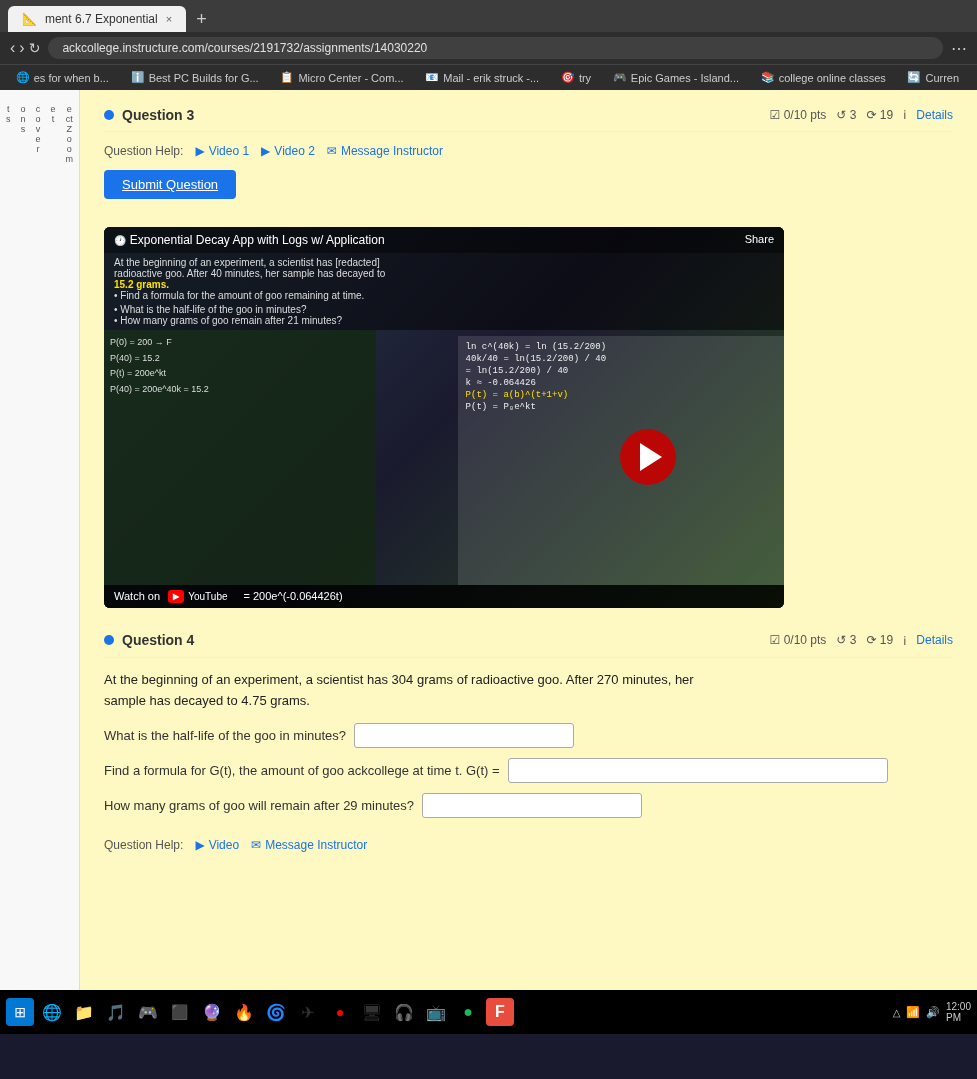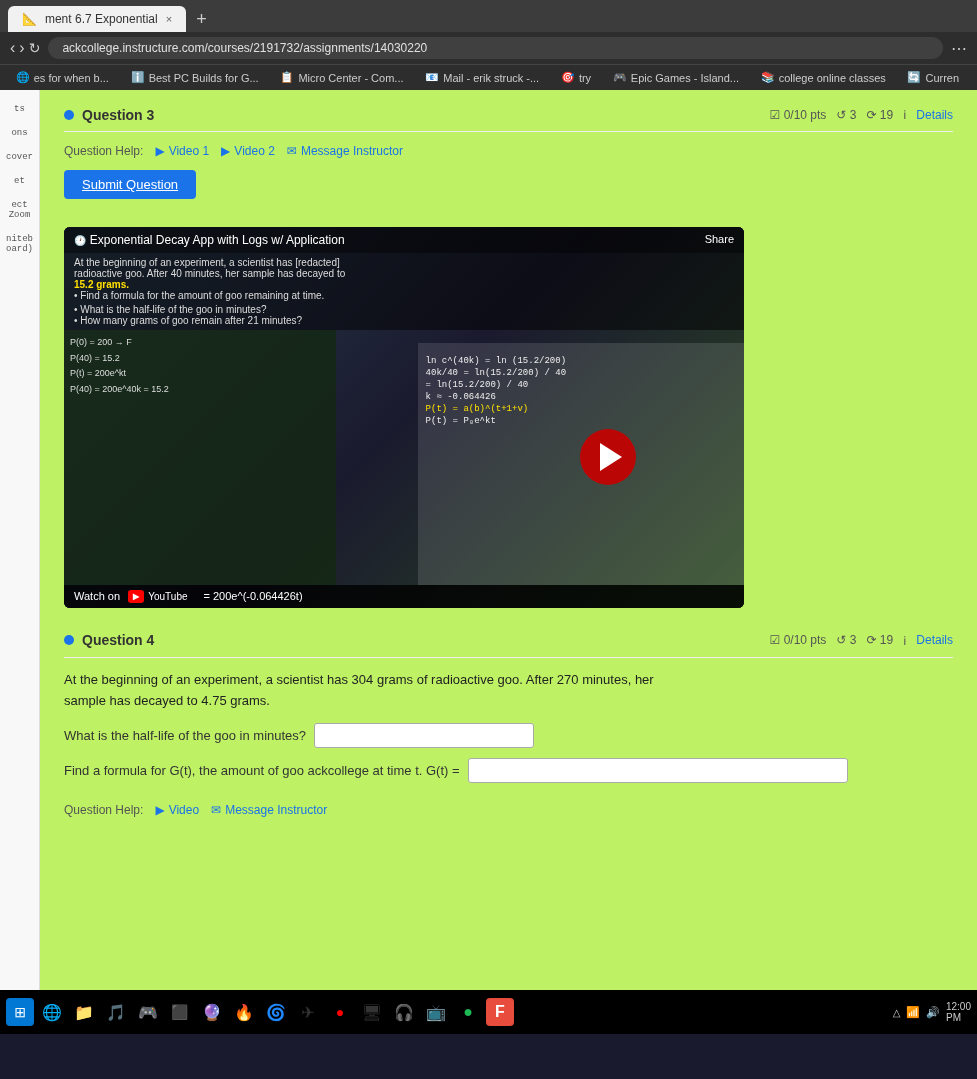--- a/index.html
+++ b/index.html
@@ -86,42 +86,41 @@
     }
 
     
     .page-wrapper {
       background: #fff;
       min-height: 900px;
       display: flex;
     }
 
     .sidebar {
-      width: 40px;
+      width: 80px;
       background: #f8f8f8;
       border-right: 1px solid #ddd;
       padding: 10px 4px;
       display: flex;
-      flex-direction: column;
+      flex-direction: row;
       gap: 6px;
-      font-family: Liberation Mono, monospace;
     }
     .sidebar-label {
       font-size: 9px;
       color: #555;
       text-align: center;
       word-break: break-word;
       cursor: pointer;
       padding: 4px 2px;
     }
 
     .main-content {
       flex: 1;
       padding: 16px 24px;
-      background: #bef264;
+      background: #fef9c3;
     }
 
     
     .question-block {
       margin-bottom: 24px;
     }
     .question-header {
       display: flex;
       align-items: center;
       justify-content: space-between;
@@ -276,24 +275,24 @@
     .play-triangle {
       width: 0;
       height: 0;
       border-top: 14px solid transparent;
       border-bottom: 14px solid transparent;
       border-left: 22px solid #fff;
       margin-left: 5px;
     }
     .video-math-area {
       position: absolute;
-      right: 0; top: 13px; bottom: 0;
+      right: 0; top: 6px; bottom: 0;
       width: 48%;
       background: rgba(255,255,255,0.12);
-      padding: 13px 8px;
+      padding: 6px 8px;
       font-size: 9px;
       color: #eee;
       font-family: 'Courier New', monospace;
     }
     .math-line { margin-bottom: 2px; }
     .video-bottom-bar {
       background: rgba(0,0,0,0.8);
       color: #fff;
       padding: 5px 10px;
       font-size: 11px;
@@ -564,20 +563,24 @@
       <div class="form-row" style="margin-top:12px;">
         <span class="form-label">What is the half-life of the goo in minutes?</span>
         <input class="answer-input" type="text" style="">
       </div>
 
       <div class="form-row">
         <span class="form-label">Find a formula for G(t), the amount of goo ackcollege at time t. G(t) =</span>
         <input class="answer-input answer-input-wide" type="text" style="">
       </div>
 
+      <div class="form-row">
+        <span class="form-label">How many grams of goo will remain after 29 minutes?</span>
+        <input class="answer-input" type="text" style="">
+      </div>
 
       <div style="margin-top: 20px;"></div>
 
       <div class="question-help">
         <span>Question Help:</span>
         <a class="help-link" href="#">
           <span>▶</span>
           <span>Video</span>
         </a>
         <a class="help-link" href="#">

